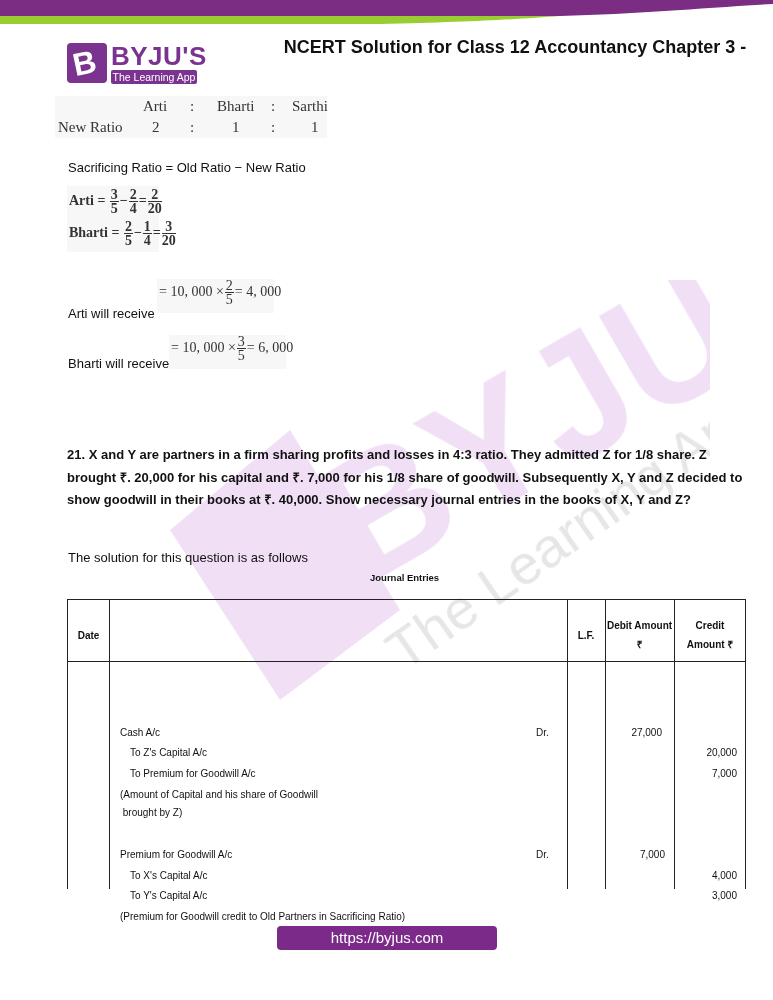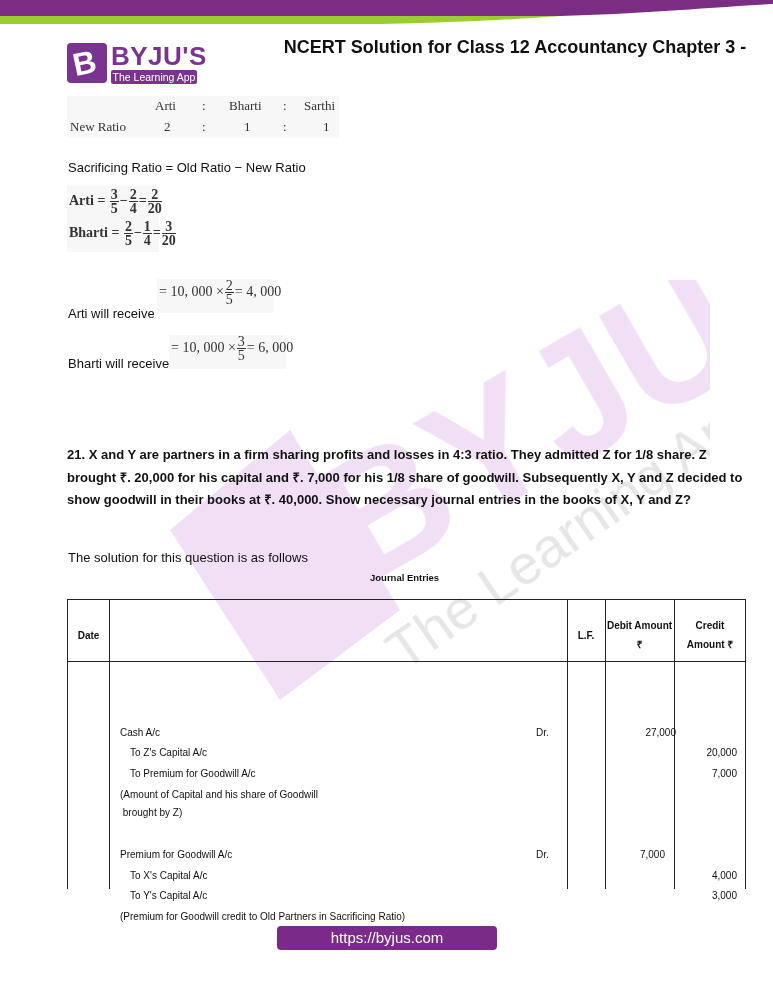--- a/index.html
+++ b/index.html
@@ -11,21 +11,21 @@
   .logo { left:67px; top:43px; width:132px; height:40px; }
   .logo-box { position:absolute; left:0; top:0; width:40px; height:40px; background:#7b3390; border-radius:4px; }
   .logo-b { position:absolute; left:6px; top:2px; font:bold 32px "Liberation Sans", sans-serif; color:#fff; transform:rotate(-12deg); }
   .logo-word { position:absolute; left:44px; top:-2px; font:bold 26px "Liberation Sans", sans-serif; color:#7b3390; letter-spacing:0.5px; }
   .logo-sub { position:absolute; left:44px; top:27px; width:86px; height:14px; background:#7b3390; color:#fff; font:10.5px "Liberation Sans", sans-serif; line-height:14px; text-align:center; border-radius:2px; }
   .title { left:213px; top:36px; width:540px; text-align:center; font:bold 18px "Liberation Sans", sans-serif; line-height:23px; color:#111;margin-left:32px; }
   
   .watermark { left:150px; top:280px; width:560px; height:420px; pointer-events:none; }
   
   .mathblock { background:#f7f7f7; font-family:"Liberation Serif", serif; color:#333; }
-  .ratio-tbl { left:67px; top:96px; width:272px; height:42px; font-size:13px; }
+  .ratio-tbl { left:55px; top:96px; width:272px; height:42px; font-size:15px; }
   .ratio-tbl span { position:absolute; }
   .txt { font-size:13px; color:#111; }
   .frac { display:inline-block; vertical-align:middle; text-align:center; line-height:13px; margin:0 1px; }
   .frac .n { display:block; border-bottom:1px solid #333; padding:0 1px; }
   .frac .d { display:block; }
   .eq { font-size:14px; white-space:nowrap; }
   .q21 { left:67px; top:444px; width:680px; font:bold 13px "Liberation Sans", sans-serif; line-height:22.5px; }
   
   .jtable { left:67px; top:599px; width:679px; height:290px; border:1.5px solid #222; border-bottom:none; box-sizing:border-box; }
   .vline { position:absolute; top:0; bottom:0; width:0; border-left:1.5px solid #222; }
@@ -118,21 +118,21 @@
     <div>Debit Amount</div>
     <div>₹</div>
   </div>
   <div class="th" style="left:606px;width:72px;top:16px">
     <div>Credit</div>
     <div>Amount ₹</div>
   </div>
 
   <div class="td" style="left:52px;top:93px">Cash A/c</div>
   <div class="td" style="left:468px;top:93px">Dr.</div>
-  <div class="td r" style="left:548px;width:60px;top:93px">27,000</div>
+  <div class="td r" style="left:534px;width:60px;top:93px">27,000</div>
   <div class="td" style="left:62px;top:113px">To Z's Capital A/c</div>
   <div class="td r" style="left:606px;width:63px;top:113px">20,000</div>
   <div class="td" style="left:62px;top:134px">To Premium for Goodwill A/c</div>
   <div class="td r" style="left:606px;width:63px;top:134px">7,000</div>
   <div class="td" style="left:52px;top:155px">(Amount of Capital and his share of Goodwill</div>
   <div class="td" style="left:52px;top:173px;white-space:pre"> brought by Z)</div>
 
   <div class="td" style="left:52px;top:215px">Premium for Goodwill A/c</div>
   <div class="td" style="left:468px;top:215px">Dr.</div>
   <div class="td r" style="left:537px;width:60px;top:215px">7,000</div>

